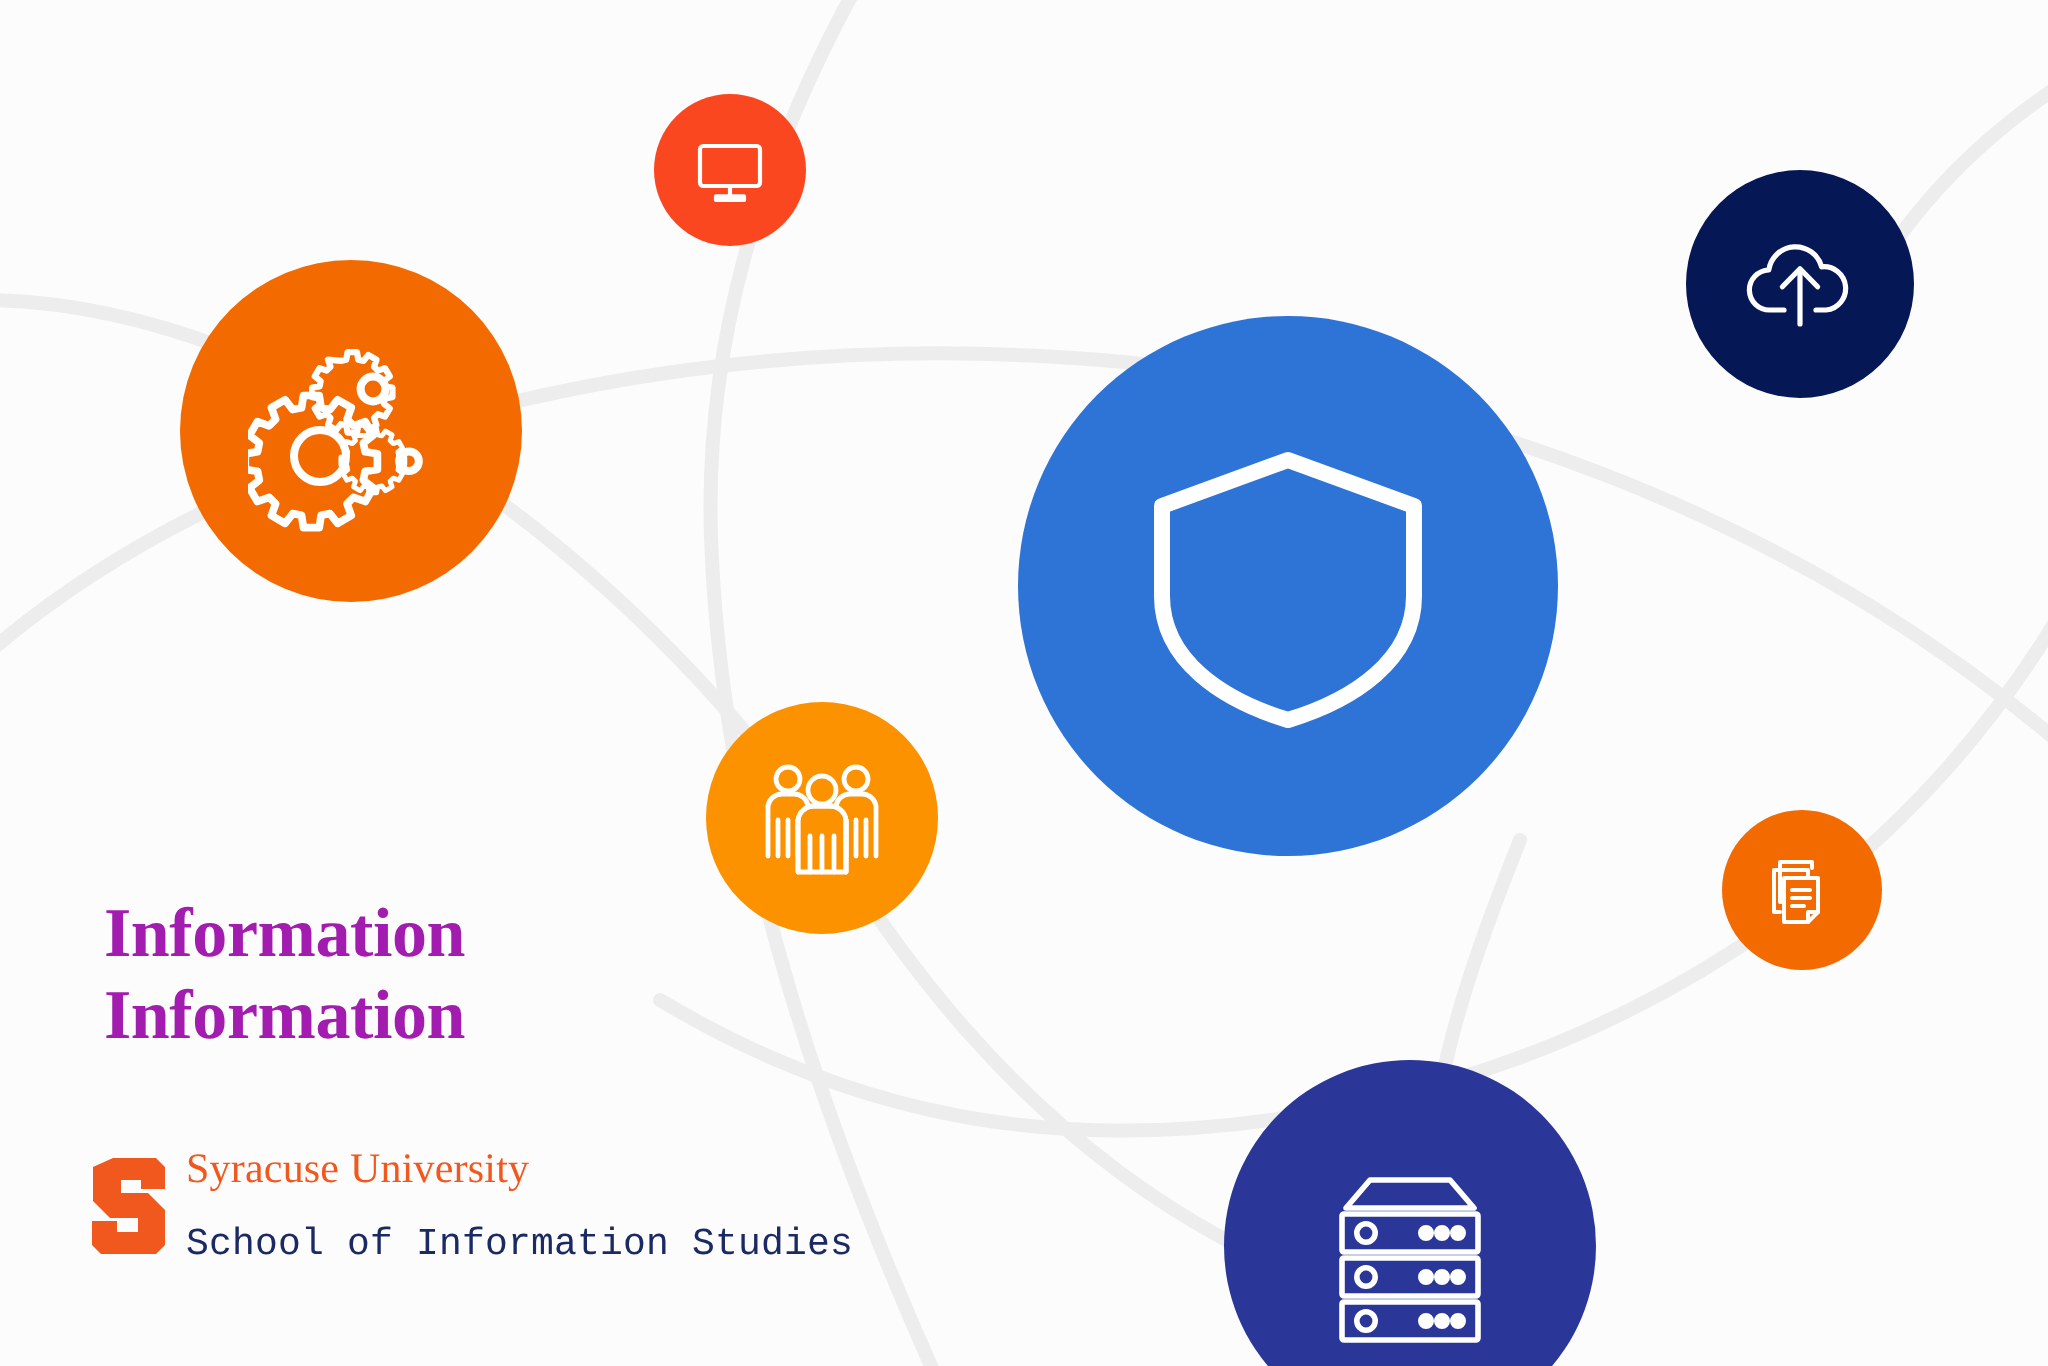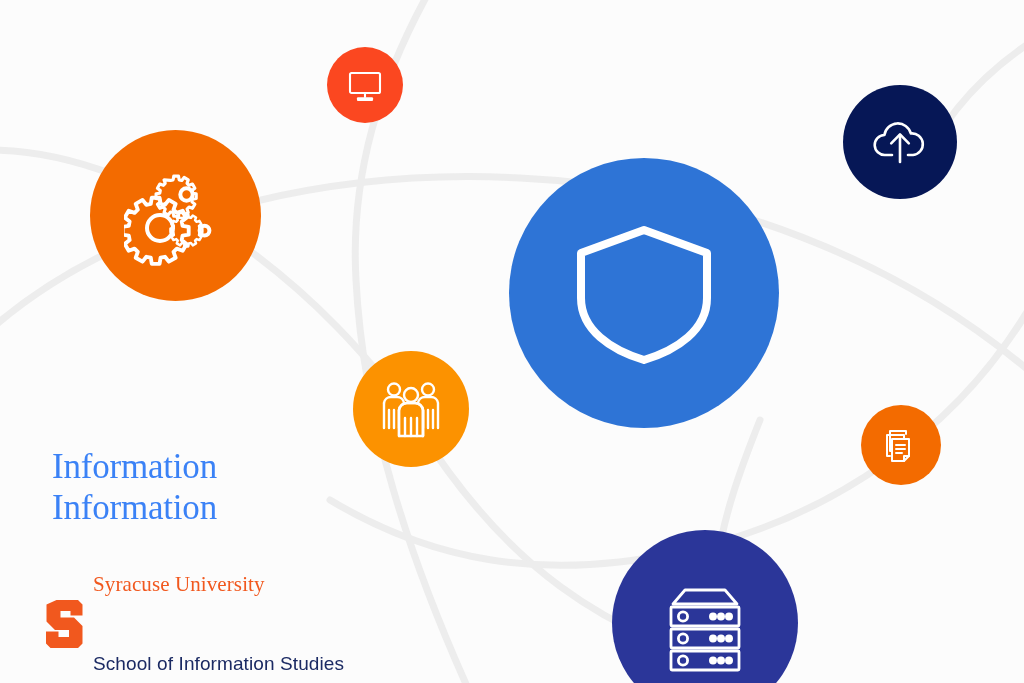--- a/index.html
+++ b/index.html
@@ -45,23 +45,23 @@
   #node-people     { left: 353px; top: 351px; width: 116px; height: 116px; background: #FC9200; }
   #node-documents  { left: 861px; top: 405px; width:  80px; height:  80px; background: #F36B00; }
   #node-server     { left: 612px; top: 530px; width: 186px; height: 186px; background: #2B3699; }
 
   
   #headline {
     position: absolute;
     left: 52px;
     top: 446px;
     z-index: 3;
-    color: #3b82f6;
+    color: #a21caf;
     font-family: "Liberation Serif", serif;
-    font-weight: normal;
+    font-weight: bold;
     font-size: 35px;
     line-height: 1.18;
     letter-spacing: -0.2px;
   }
   #headline .line { display: block; white-space: nowrap; }
 
   
   #su-lockup {
     position: absolute;
     left: 44px;
@@ -70,31 +70,30 @@
     display: flex;
     align-items: center;
     gap: 9px;
   }
   #su-block-s { width: 40px; height: 48px; flex: none; }
   #su-wordmark {
     display: flex;
     flex-direction: column;
     justify-content: space-between;
     line-height: 1.0;
-    gap: 41px;
   }
   #su-name {
     font-family: "Liberation Serif", serif;
     font-size: 21px;
     color: #F1581E;
     letter-spacing: 0.1px;
     white-space: nowrap;
   }
   #su-college {
-    font-family: Liberation Sans, sans-serif;
+    font-family: Liberation Mono, monospace;
     font-size: 19px;
     color: #1B2A63;
     letter-spacing: 0.1px;
     white-space: nowrap;
     margin-top: 18px;
   }
   .sr-only {
     position: absolute;
     width: 1px; height: 1px;
     overflow: hidden;

